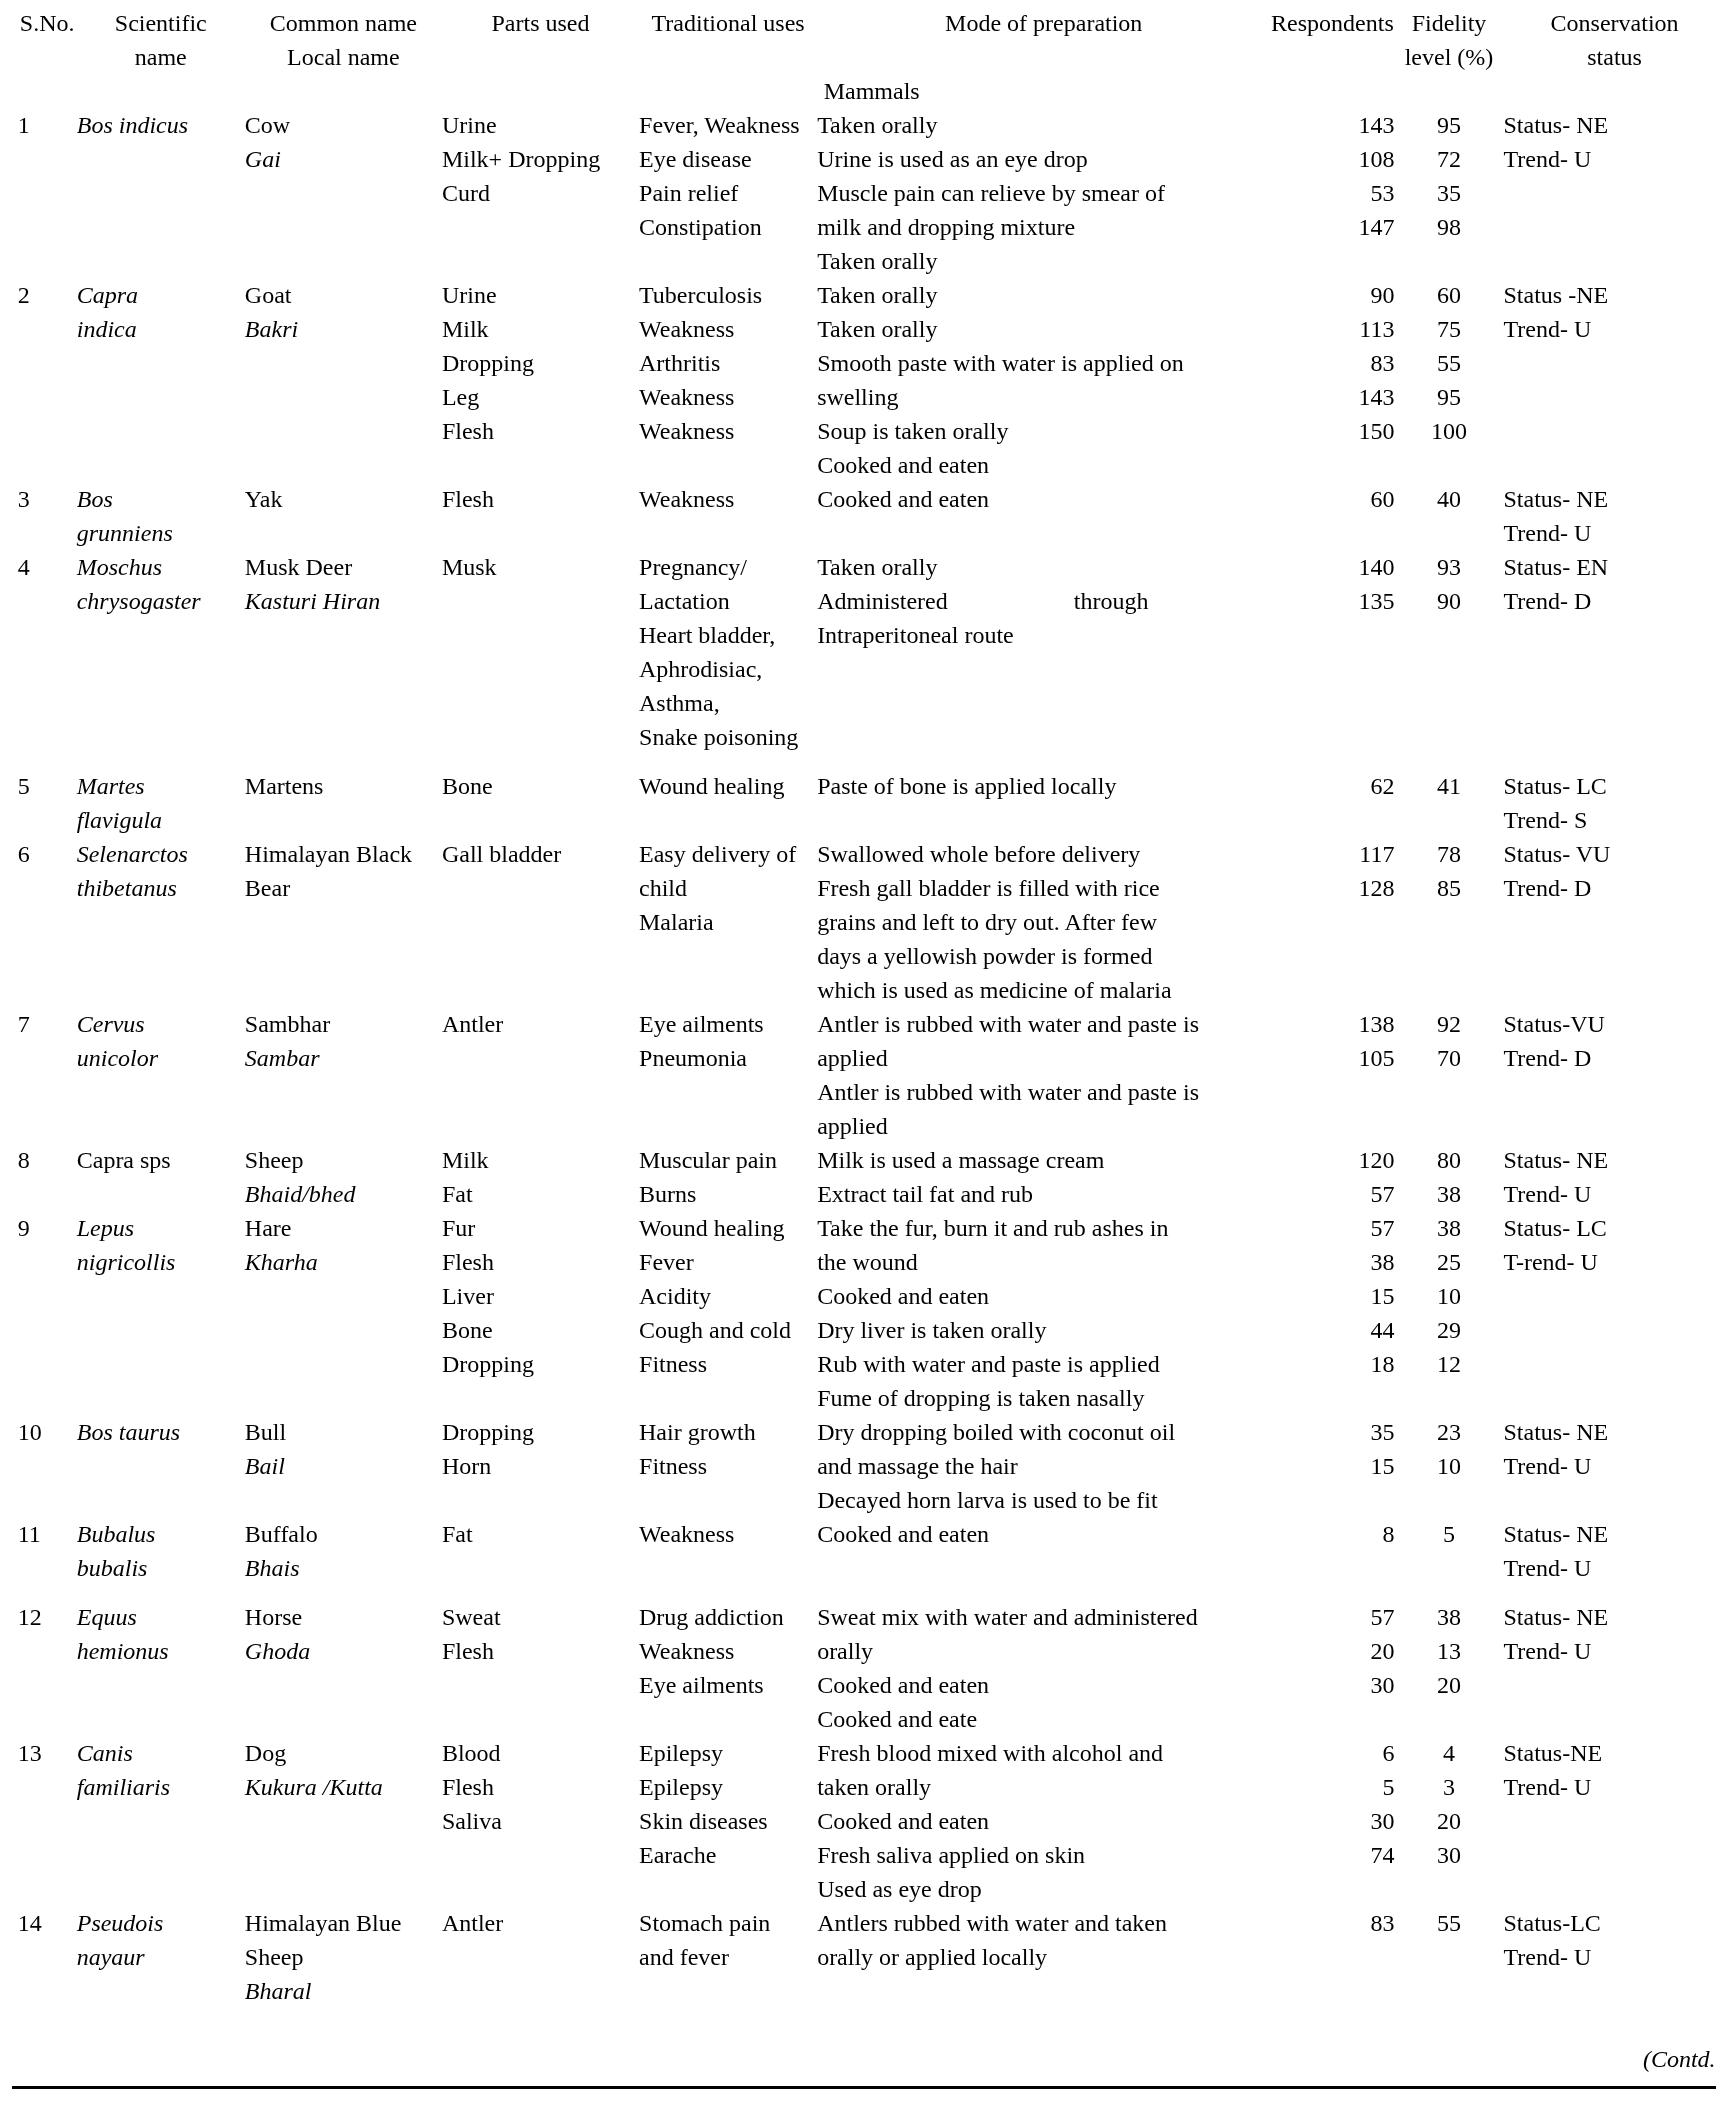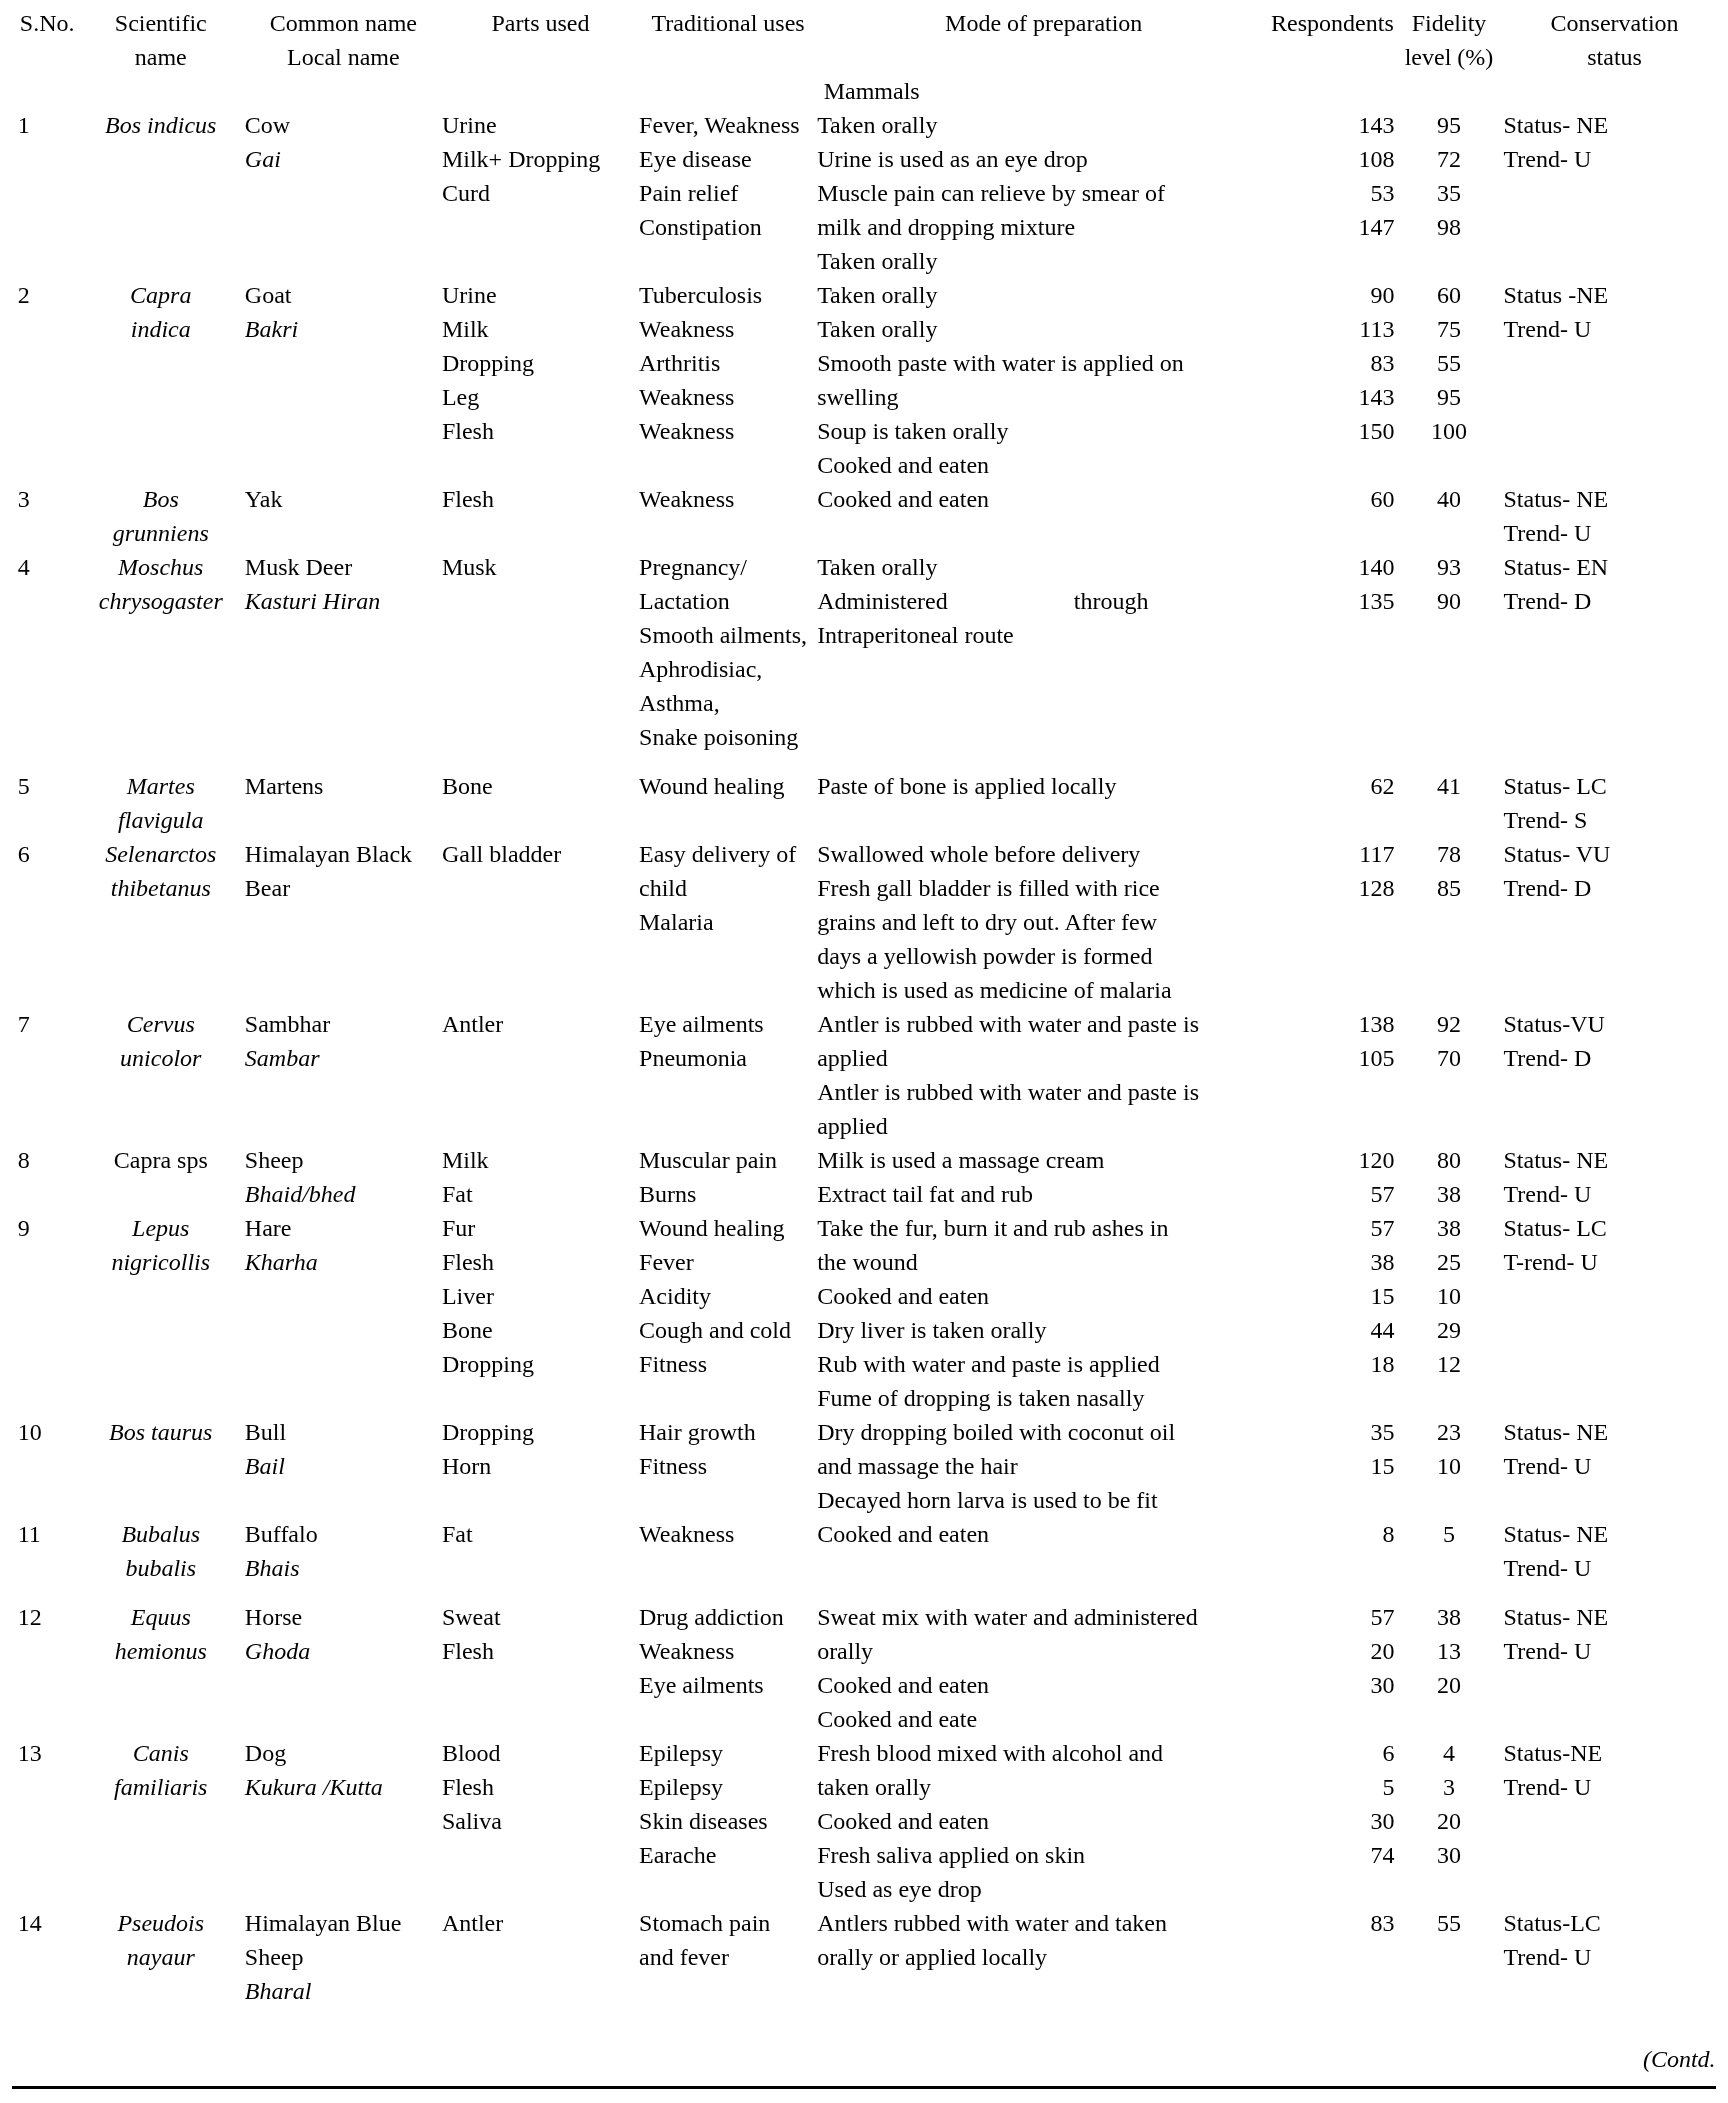--- a/index.html
+++ b/index.html
@@ -55,21 +55,21 @@
 
   .section-title {
     font-weight: bold;
     font-size: 24px;
     padding-top: 11.7px;
     padding-bottom: 25px;
   }
 
   
   .sno     { text-align: left;  padding-left: 5px; }
-  .sci     { text-align: center;  font-style: italic; }
+  .sci     { text-align: left;  font-style: italic; }
   .sci.roman { font-style: normal; }
   .common  { text-align: left; }
   .parts   { text-align: left; }
   .trad    { text-align: left; }
   .mode    { text-align: left; text-align-last: left; padding-left: 3.4px; }
   .resp    { text-align: right; padding-right: 39px; }
   .fid     { text-align: center; padding-right: 32px; }
   .cons    { text-align: left;  padding-left: 18.5px; }
 
   .it { font-style: italic; }
@@ -296,21 +296,21 @@
           <td class="common">
             <span class="cellline rm">Musk Deer</span>
             <span class="cellline it">Kasturi Hiran</span>
           </td>
           <td class="parts">
             <span class="cellline">Musk</span>
           </td>
           <td class="trad">
             <span class="cellline">Pregnancy/</span>
             <span class="cellline">Lactation</span>
-            <span class="cellline">Smooth ailments,</span>
+            <span class="cellline">Heart bladder,</span>
             <span class="cellline">Aphrodisiac,</span>
             <span class="cellline">Asthma,</span>
             <span class="cellline">Snake poisoning</span>
           </td>
           <td class="mode">
             <span class="cellline">Taken orally</span>
             <span class="cellline">Administered                     through</span>
             <span class="cellline">Intraperitoneal route</span>
           </td>
           <td class="resp">

